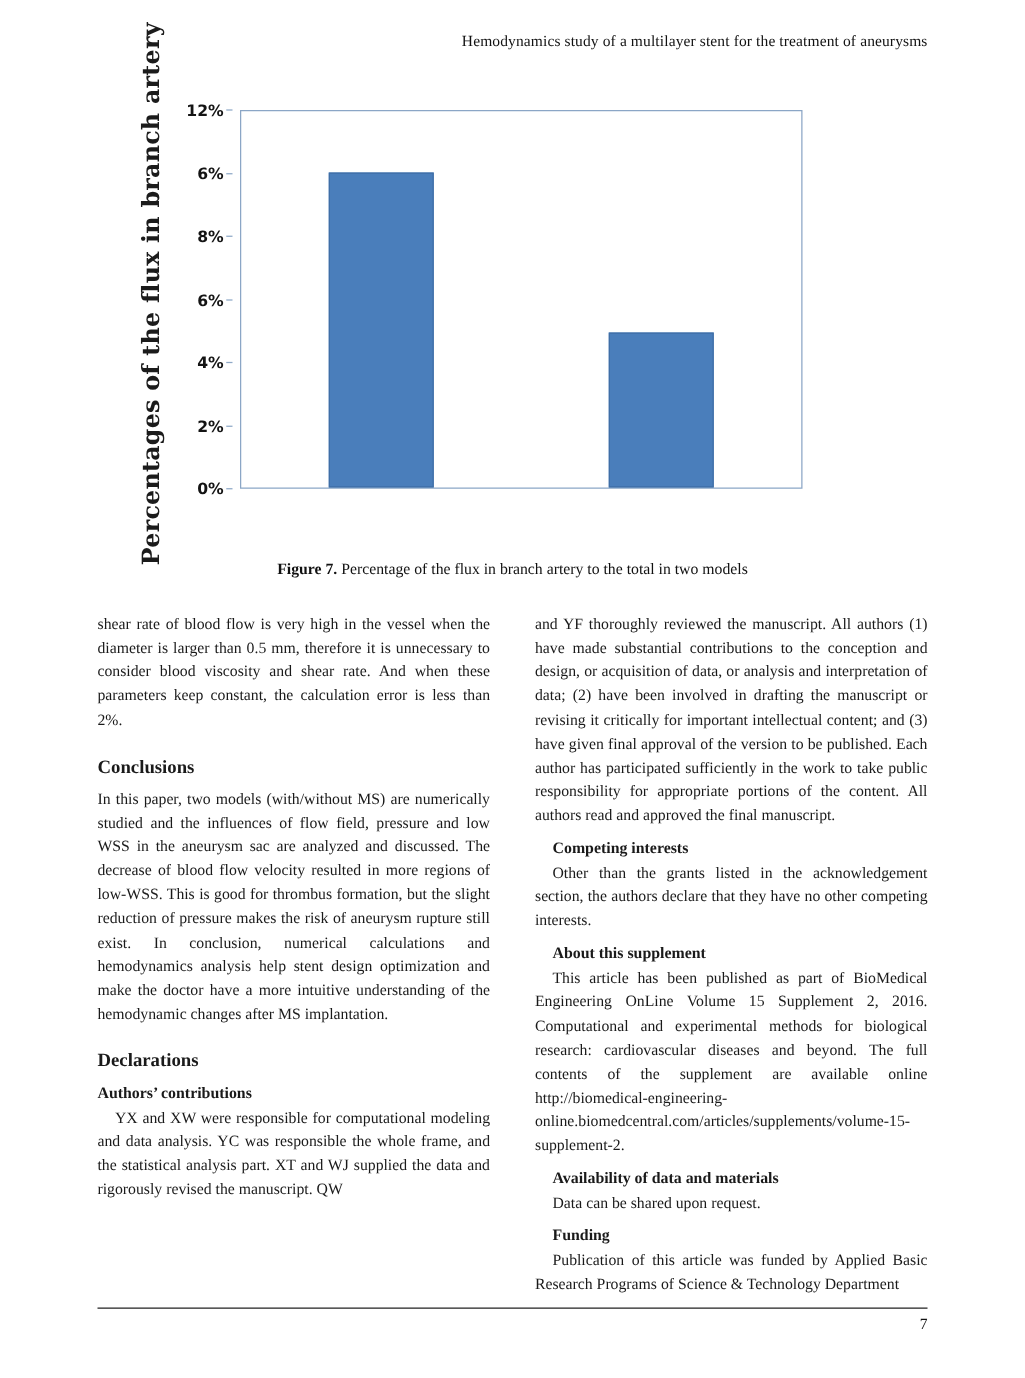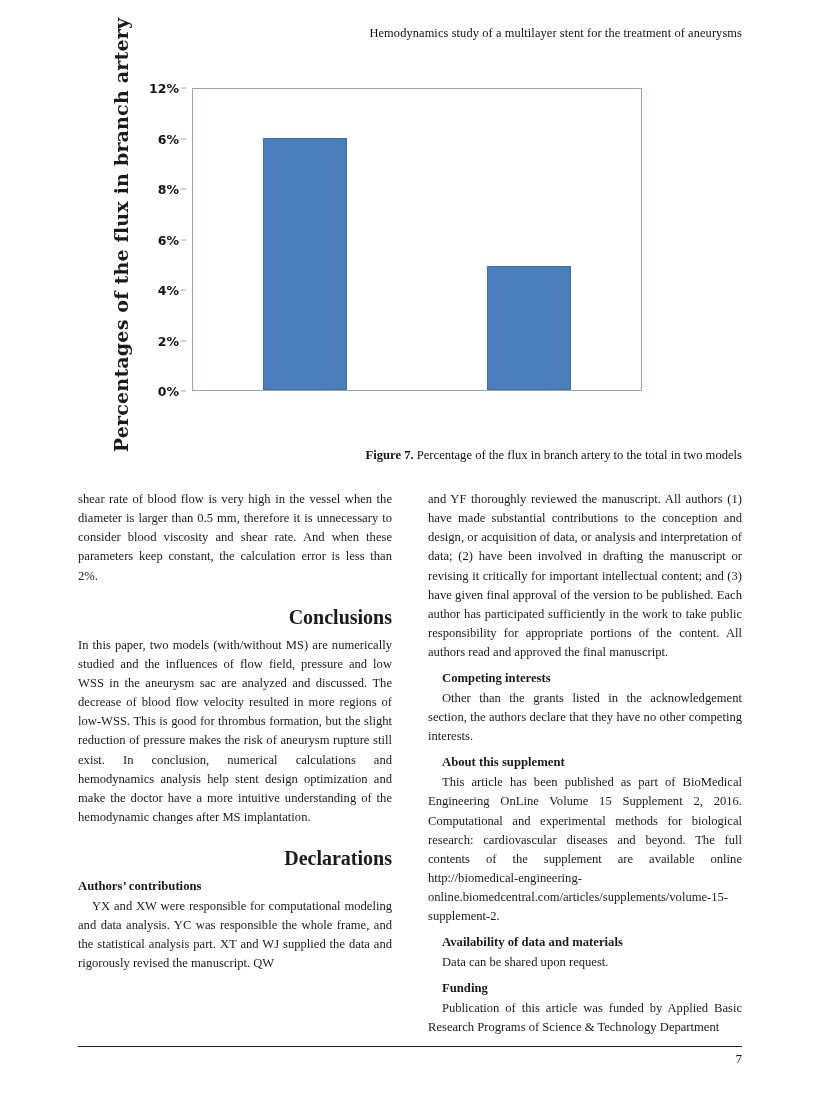--- a/index.html
+++ b/index.html
@@ -134,21 +134,21 @@
     flex: 1 1 0;
     text-align: center;
     font-family: "DejaVu Sans", "Liberation Sans", sans-serif;
     font-size: 17px;
     color: #1b1b1b;
     letter-spacing: 0.2px;
   }
 
   .fig-caption {
     margin-top: 6px;
-    text-align: right;
+    text-align: center;
     font-size: 12.6px;
     color: #111;
   }
   .fig-caption b {
     font-weight: bold;
   }
 
   
   .columns {
     position: absolute;
@@ -165,24 +165,24 @@
     line-height: 1.52;
   }
   p {
     margin: 0;
     text-align: justify;
     text-justify: inter-word;
     hyphens: manual;
   }
   p.indent { text-indent: 14px; }
   h2.section {
-    font-size: 20px;
+    font-size: 15px;
     font-weight: bold;
     margin: 19px 0 7px 0;
-    text-align: right;
+    text-align: left;
     line-height: 1.2;
   }
   h3.subsection {
     font-size: 12.7px;
     font-weight: bold;
     margin: 8px 0 1px 0;
     text-align: left;
     line-height: 1.4;
     font-family: Liberation Serif, serif;
   }

